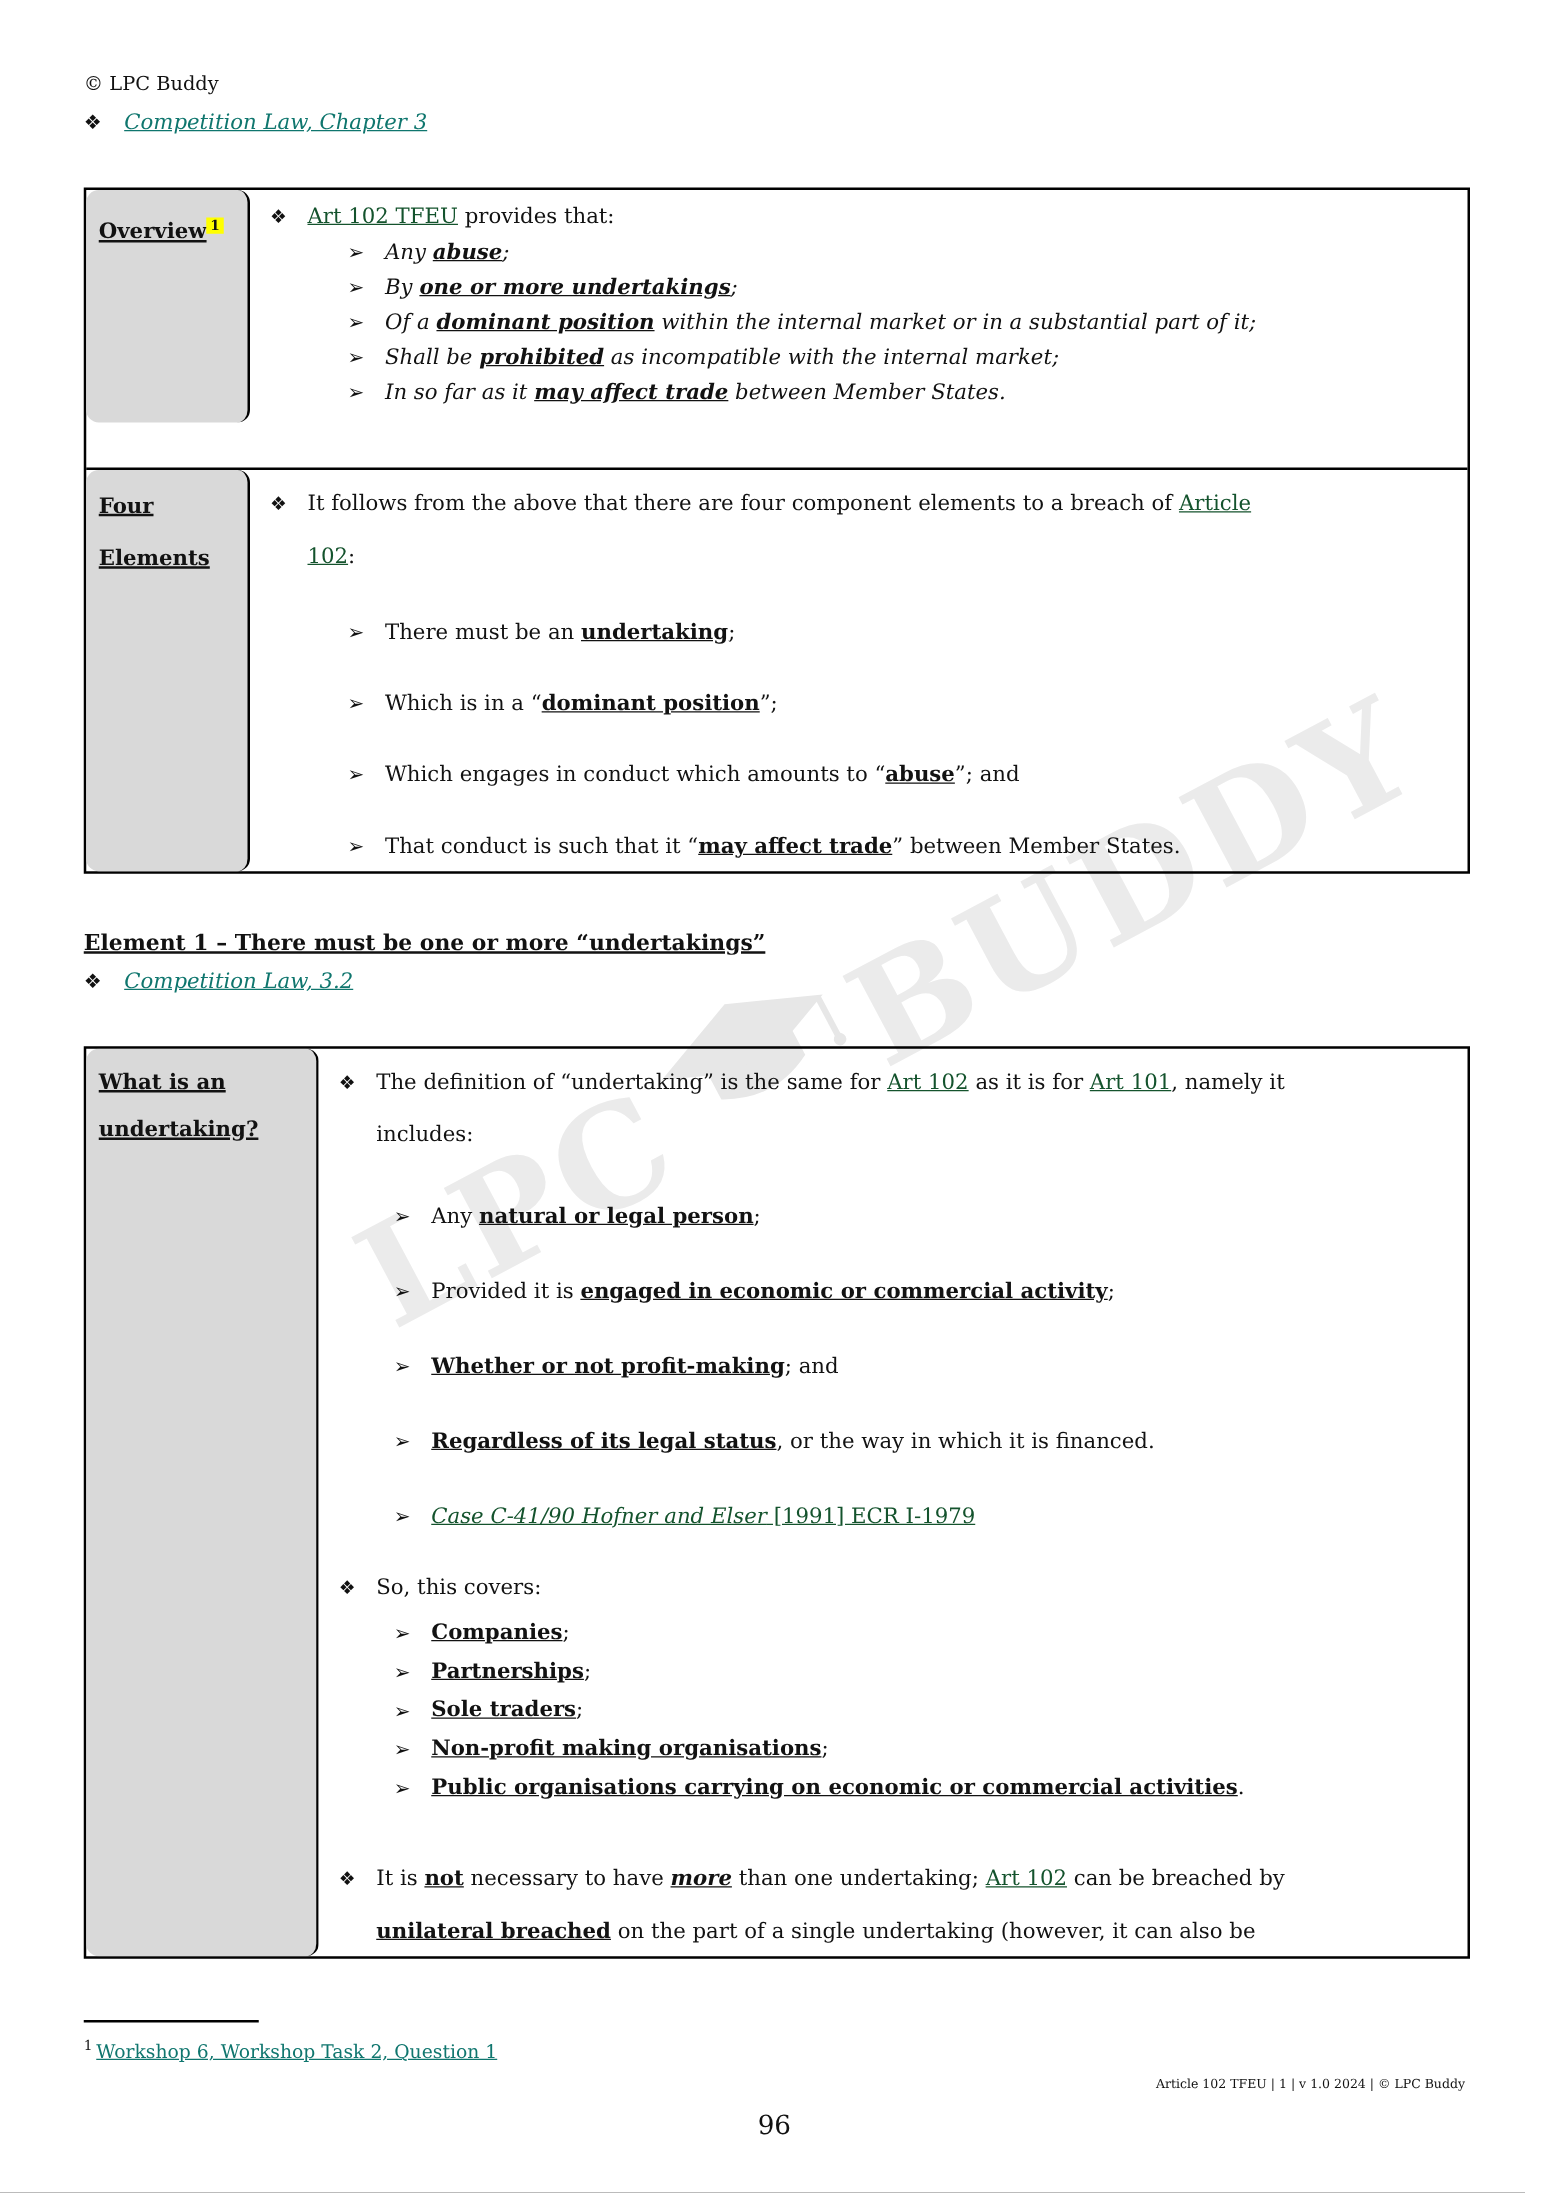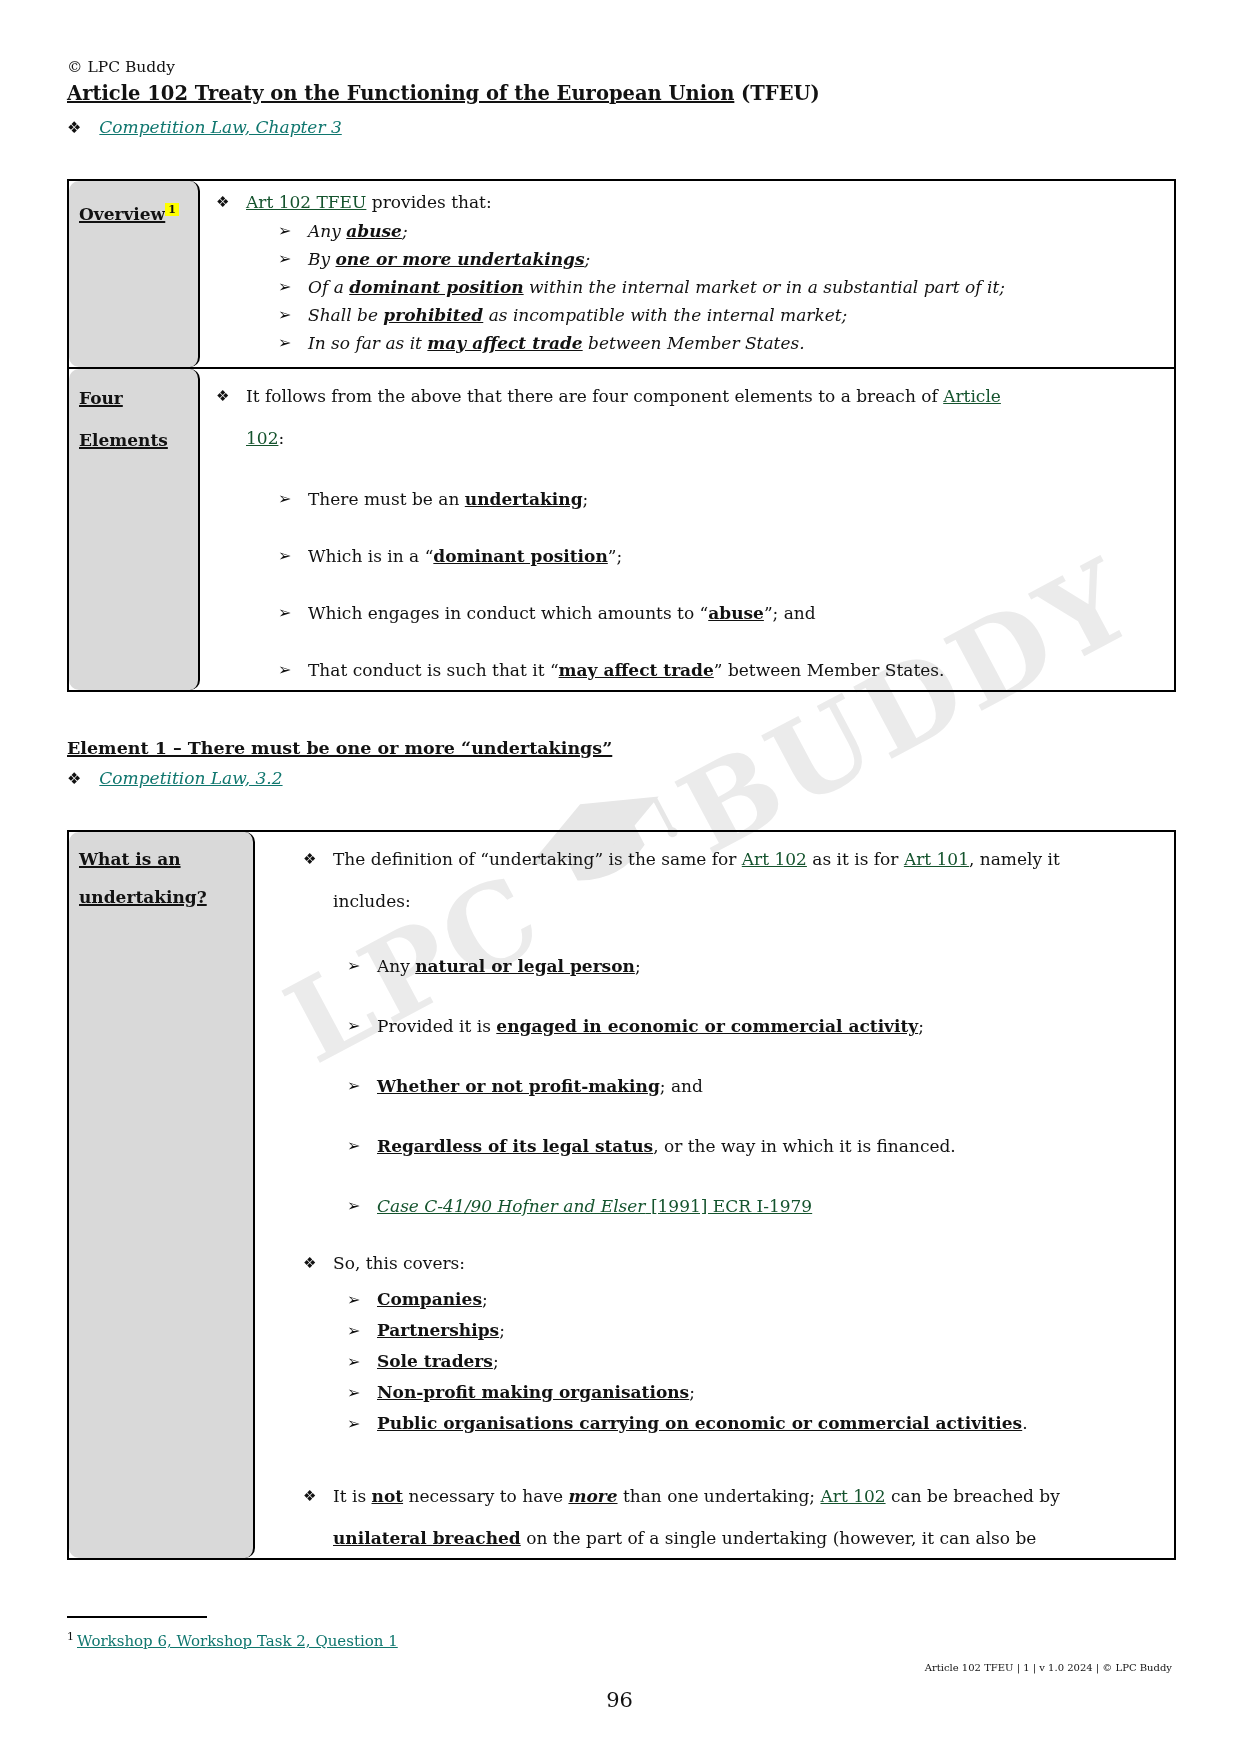--- a/index.html
+++ b/index.html
@@ -20,22 +20,22 @@
   
   .tbl{border:2px solid #000;margin-top:42px;font-size:17px;}
   .trow{display:flex;}
   .trow + .trow{border-top:2px solid #000;}
   .hcell{background:#D9D9D9;border-right:2px solid #000;padding:8px 8px 6px 10px;
          font-weight:bold;flex:none;border-radius:10px;}
   .t1 .hcell{width:111px;line-height:42px;}
   .t2 .hcell{width:166px;line-height:38px;}
   .bcell{flex:1;padding:6px 12px 6px 16px;min-width:0;}
   .t1 .r1{min-height:186px;}
-  .t1 .r2{min-height:312px;}
-  .t2 .r1{height:726px;overflow:hidden;gap:32px;}
+  .t1 .r2{min-height:312px;margin-top:36px;}
+  .t2 .r1{height:726px;overflow:hidden;}
 
   
   .row{display:flex;line-height:28px;}
   .mk{flex:none;width:30px;font-family:"DejaVu Sans",sans-serif;font-size:15px;color:#111;}
   .arow .mk{font-size:16px;}
   .tx{flex:1;min-width:0;}
   .t1 .arow{padding-left:62px;}
   .t2 .arow{padding-left:44px;}
   .lh30{line-height:30px;}
   .lh31{line-height:31px;}
@@ -78,23 +78,20 @@
         <circle cx="143.5" cy="70" r="5" fill="#e7e7e7"></circle>
       </svg>
     </span>
     <span>BUDDY</span>
   </div>
 
   <div class="content">
 
     <div class="copyright">© LPC Buddy</div>
 
-    <div class="doc-title">
-      <span class="u2">Article 102 Treaty on the Functioning of the European Union</span><span> (TFEU)</span>
-    </div>
 
     <div class="chapter-line">
       <span class="dmk">❖</span>
       <span class="glink i">Competition Law, Chapter 3</span>
     </div>
 
     <div class="tbl t1">
       <div class="trow r1">
         <div class="hcell">
           <span class="u2">Overview</span><span class="sup hl">1</span>

